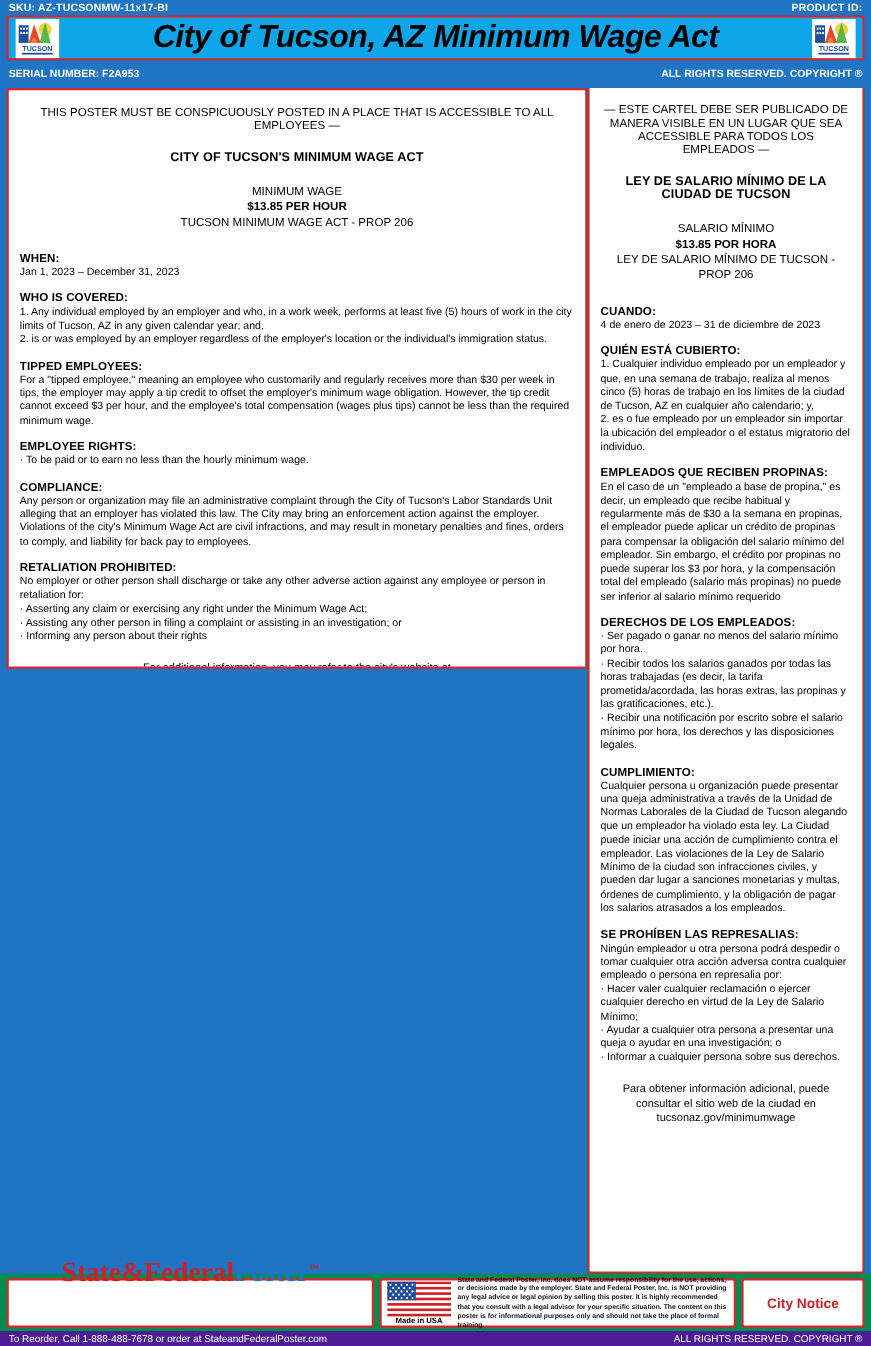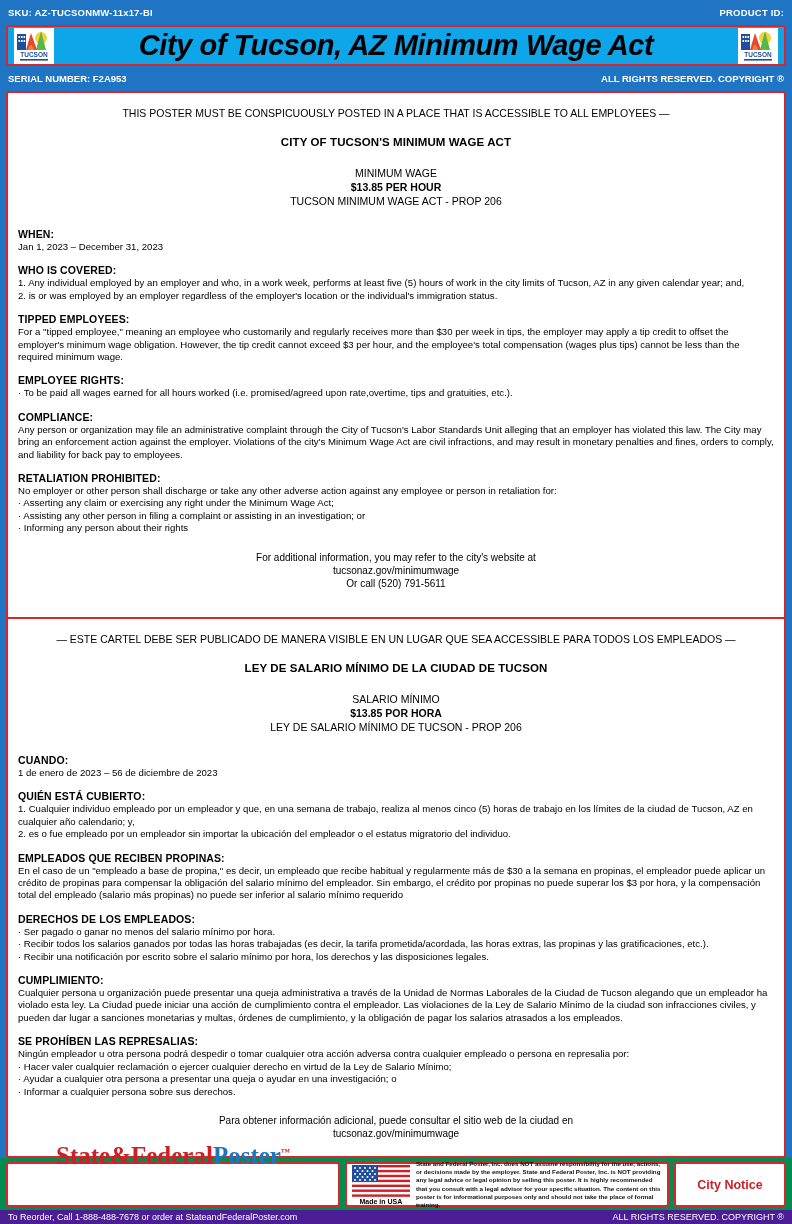--- a/index.html
+++ b/index.html
@@ -10,21 +10,21 @@
   }
   .poster {
     position: relative;
     width: 792px; height: 1224px;
     background: #1f74c4;
     display: flex; flex-direction: column;
   }
 
   
   .meta-bar {
-    height: 25px;
+    height: 14px;
     background: #1f74c4;
     color: #ffffff;
     font-size: 9.5px; font-weight: bold;
     display: flex; align-items: center; justify-content: space-between;
     padding: 0 8px;
     letter-spacing: .2px;
     flex: 0 0 auto;
   }
 
   
@@ -65,21 +65,21 @@
     height: 25px;
     background: #1f74c4;
     color: #ffffff;
     font-size: 9.5px; font-weight: bold;
     display: flex; align-items: center; justify-content: space-between;
     padding: 0 8px;
     flex: 0 0 auto;
   }
 
   
-  .panels { flex: 1 1 auto; display: flex; flex-direction: column; padding: 0 6px 0 6px; min-height: 0; }
+  .panels { flex: 1 1 auto; display: flex; flex-direction: row; padding: 0 6px 0 6px; min-height: 0; }
 
   .panel {
     background: #ffffff;
     border: 2px solid #d9262c;
     padding: 14px 10px 8px 10px;
     overflow: hidden;
   }
   .panel.en { flex: 0 0 528px; border-radius: 3px 3px 0 0; border-bottom-width: 2px; }
   .panel.es { flex: 1 1 auto; border-top: none; border-radius: 0 0 3px 3px; }
 
@@ -270,21 +270,21 @@
               <h3>WHO IS COVERED:</h3>
               <p class="tight">1. Any individual employed by an employer and who, in a work week, performs at least five (5) hours of work in the city limits of Tucson, AZ in any given calendar year; and,</p>
               <p class="tight">2. is or was employed by an employer regardless of the employer's location or the individual's immigration status.</p>
             </div>
             <div class="sec">
               <h3>TIPPED EMPLOYEES:</h3>
               <p class="tight">For a "tipped employee," meaning an employee who customarily and regularly receives more than $30 per week in tips, the employer may apply a tip credit to offset the employer's minimum wage obligation. However, the tip credit cannot exceed $3 per hour, and the employee's total compensation (wages plus tips) cannot be less than the required minimum wage.</p>
             </div>
             <div class="sec">
               <h3>EMPLOYEE RIGHTS:</h3>
-              <p class="tight">· To be paid all wages earned for all hours worked (i.e. promised/agreed upon rate,overtime, tips and gratuities, etc.).</p>
+              <p class="tight">· To be paid or to earn no less than the hourly minimum wage.</p>
             </div>
             <div class="sec">
               <h3>COMPLIANCE:</h3>
               <p class="tight">Any person or organization may file an administrative complaint through the City of Tucson's Labor Standards Unit alleging that an employer has violated this law. The City may bring an enforcement action against the employer. Violations of the city's Minimum Wage Act are civil infractions, and may result in monetary penalties and fines, orders to comply, and liability for back pay to employees.</p>
             </div>
             <div class="sec">
               <h3>RETALIATION PROHIBITED:</h3>
               <p class="tight">No employer or other person shall discharge or take any other adverse action against any employee or person in retaliation for:</p>
               <p class="tight">· Asserting any claim or exercising any right under the Minimum Wage Act;</p>
               <p class="tight">· Assisting any other person in filing a complaint or assisting in an investigation; or</p>
@@ -304,21 +304,21 @@
         <div class="notice-line">— ESTE CARTEL DEBE SER PUBLICADO DE MANERA VISIBLE EN UN LUGAR QUE SEA ACCESSIBLE PARA TODOS LOS EMPLEADOS —</div>
         <div class="act-title">LEY DE SALARIO MÍNIMO DE LA CIUDAD DE TUCSON</div>
         <div class="wage-block">
           <div>SALARIO MÍNIMO</div>
           <div class="amt">$13.85 POR HORA</div>
           <div>LEY DE SALARIO MÍNIMO DE TUCSON - PROP 206</div>
         </div>
         <div id="es-sections">
             <div class="sec">
               <h3>CUANDO:</h3>
-              <p class="tight">1 de enero de 2023 – 56 de diciembre de 2023</p>
+              <p class="tight">4 de enero de 2023 – 31 de diciembre de 2023</p>
             </div>
             <div class="sec">
               <h3>QUIÉN ESTÁ CUBIERTO:</h3>
               <p class="tight">1. Cualquier individuo empleado por un empleador y que, en una semana de trabajo, realiza al menos cinco (5) horas de trabajo en los límites de la ciudad de Tucson, AZ en cualquier año calendario; y,</p>
               <p class="tight">2. es o fue empleado por un empleador sin importar la ubicación del empleador o el estatus migratorio del individuo.</p>
             </div>
             <div class="sec">
               <h3>EMPLEADOS QUE RECIBEN PROPINAS:</h3>
               <p class="tight">En el caso de un "empleado a base de propina," es decir, un empleado que recibe habitual y regularmente más de $30 a la semana en propinas, el empleador puede aplicar un crédito de propinas para compensar la obligación del salario mínimo del empleador. Sin embargo, el crédito por propinas no puede superar los $3 por hora, y la compensación total del empleado (salario más propinas) no puede ser inferior al salario mínimo requerido</p>
             </div>

